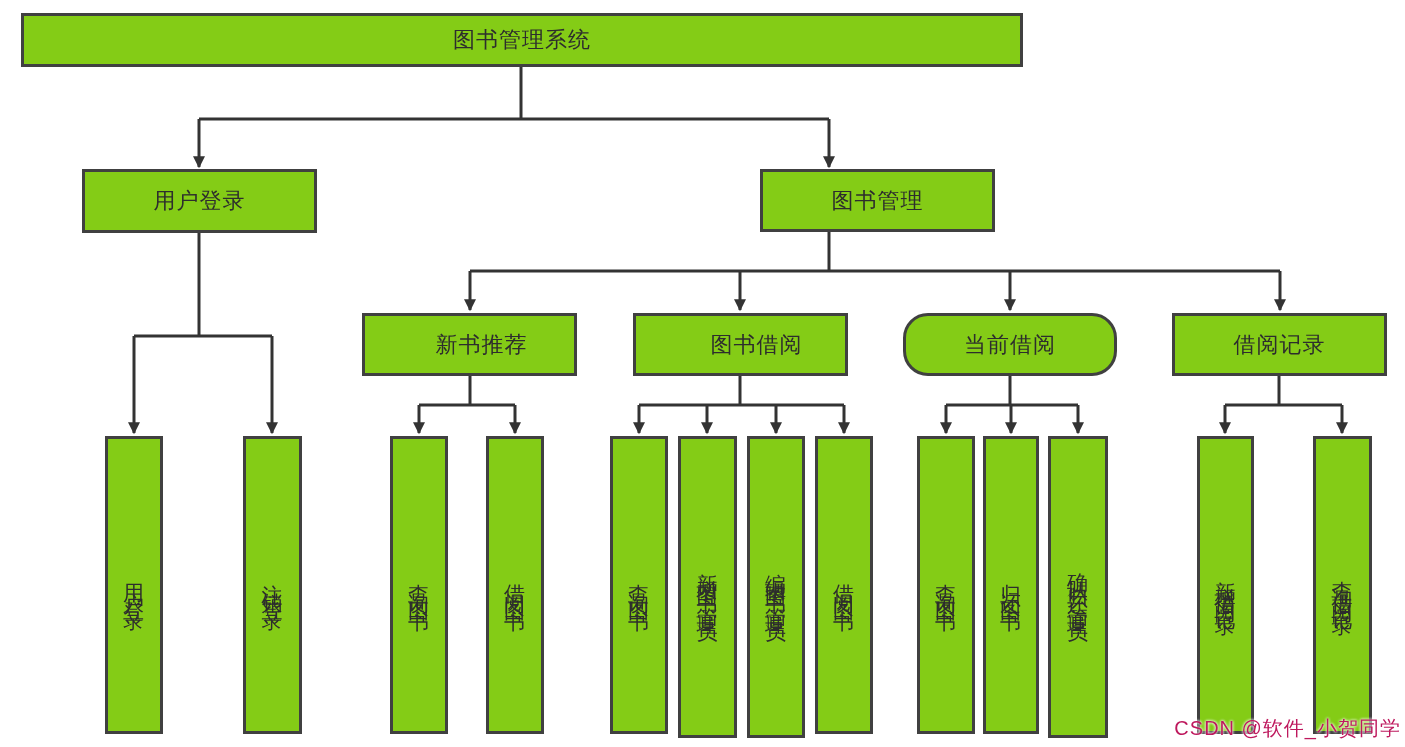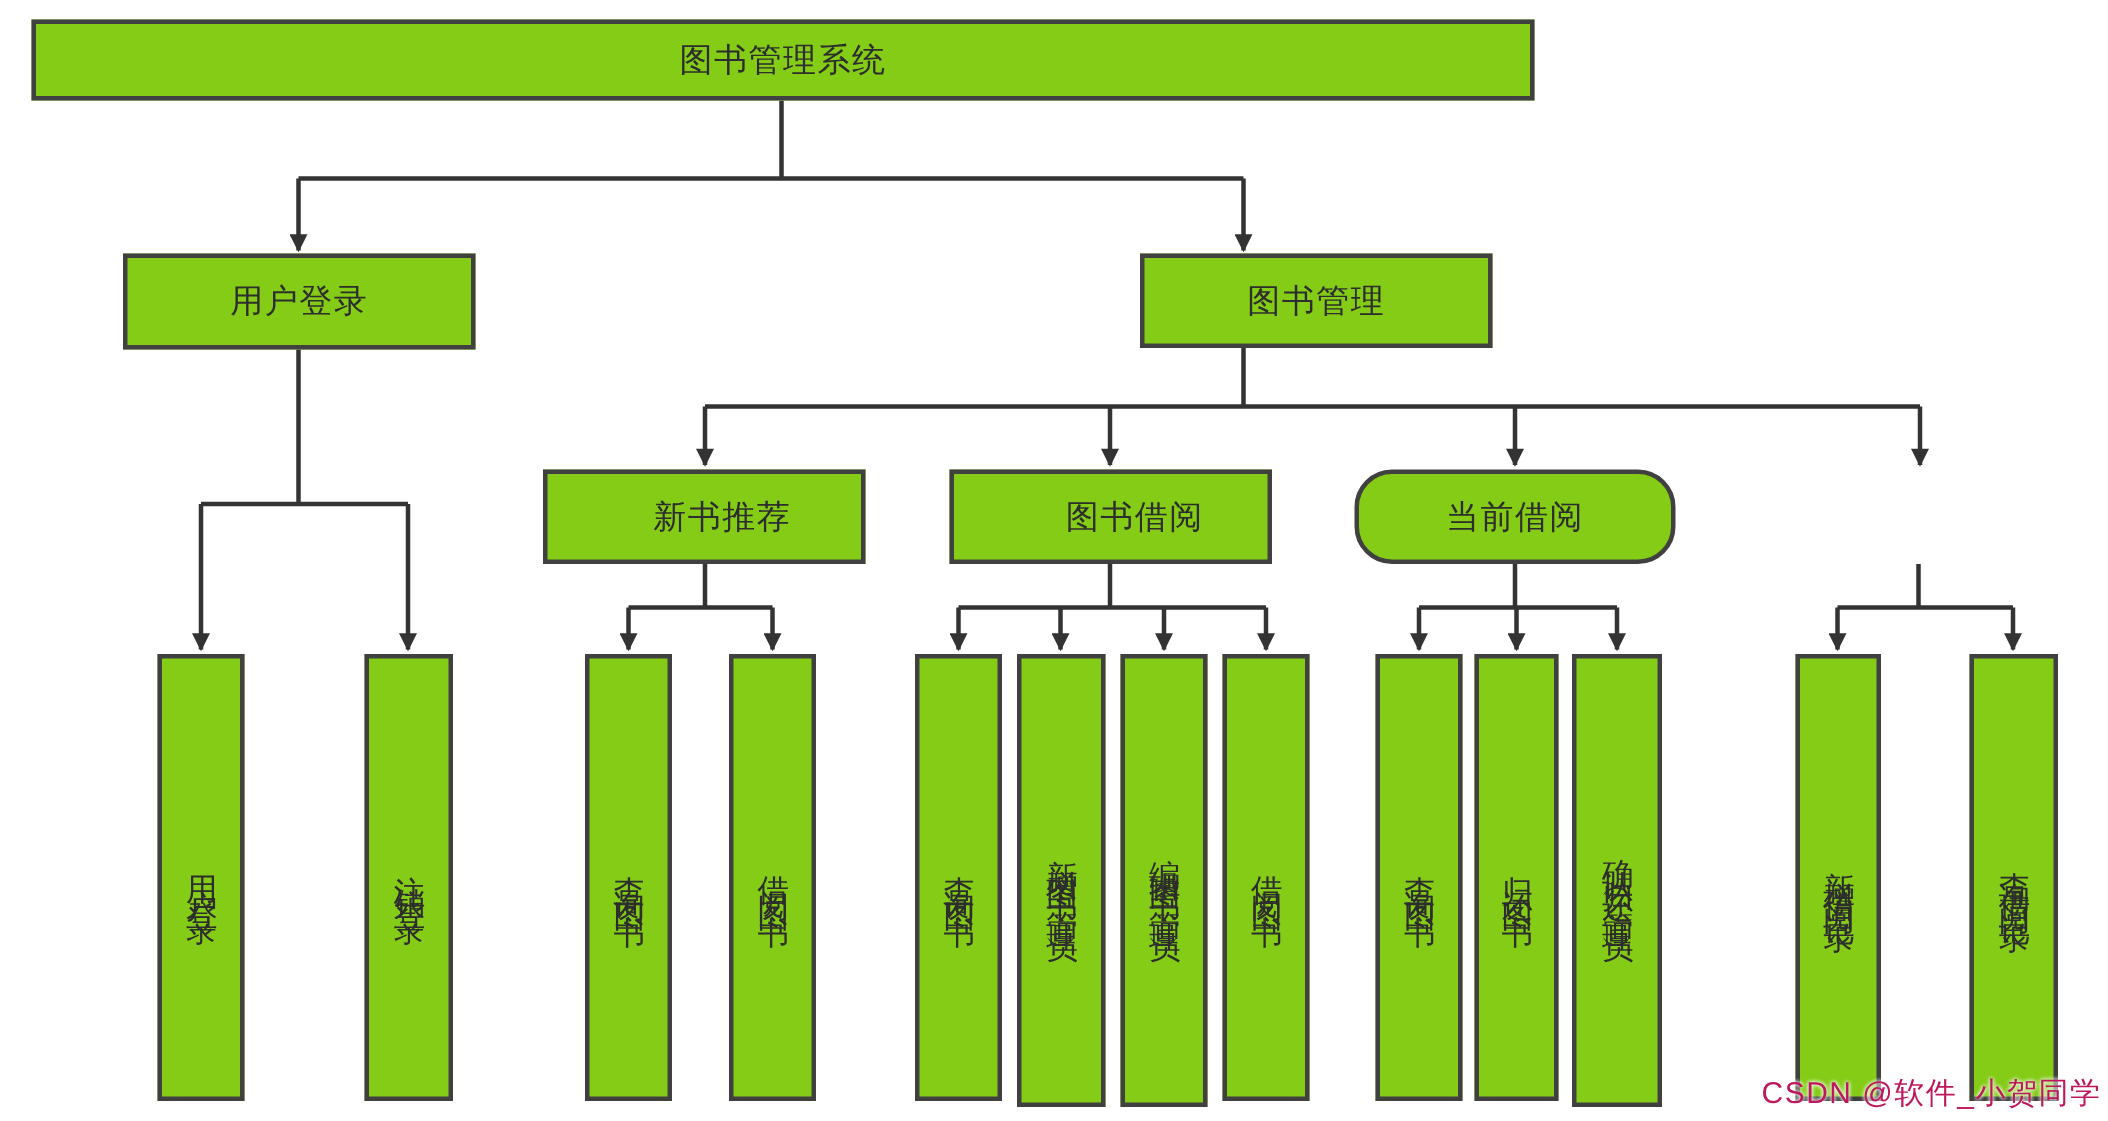--- a/index.html
+++ b/index.html
@@ -97,20 +97,21 @@
   </svg>
 
   <div class="node h" style="left:21px; top:13px; width:1002px; height:54px;">图书管理系统</div>
 
   <div class="node h" style="left:82px; top:169px; width:235px; height:64px;">用户登录</div>
   <div class="node h" style="left:712px; top:169px; width:235px; height:63px;margin-left:48px;">图书管理</div>
 
   <div class="node h" style="left:362px; top:313px; width:215px; height:63px;padding-left:24px;">新书推荐</div>
   <div class="node h" style="left:633px; top:313px; width:215px; height:63px;padding-left:32px;">图书借阅</div>
   <div class="node h" style="left:903px; top:313px; width:214px; height:63px;border-radius:25px;">当前借阅</div>
+  <div class="node h" style="left:1172px; top:313px; width:215px; height:63px;">借阅记录</div>
 
   <div class="node v" style="left:105px; top:436px; width:58px; height:298px;">
     <span>用户登录</span>
   </div>
   <div class="node v" style="left:243px; top:436px; width:59px; height:298px;">
     <span>注销登录</span>
   </div>
 
   <div class="node v" style="left:390px; top:436px; width:58px; height:298px;">
     <span>查询图书</span>

